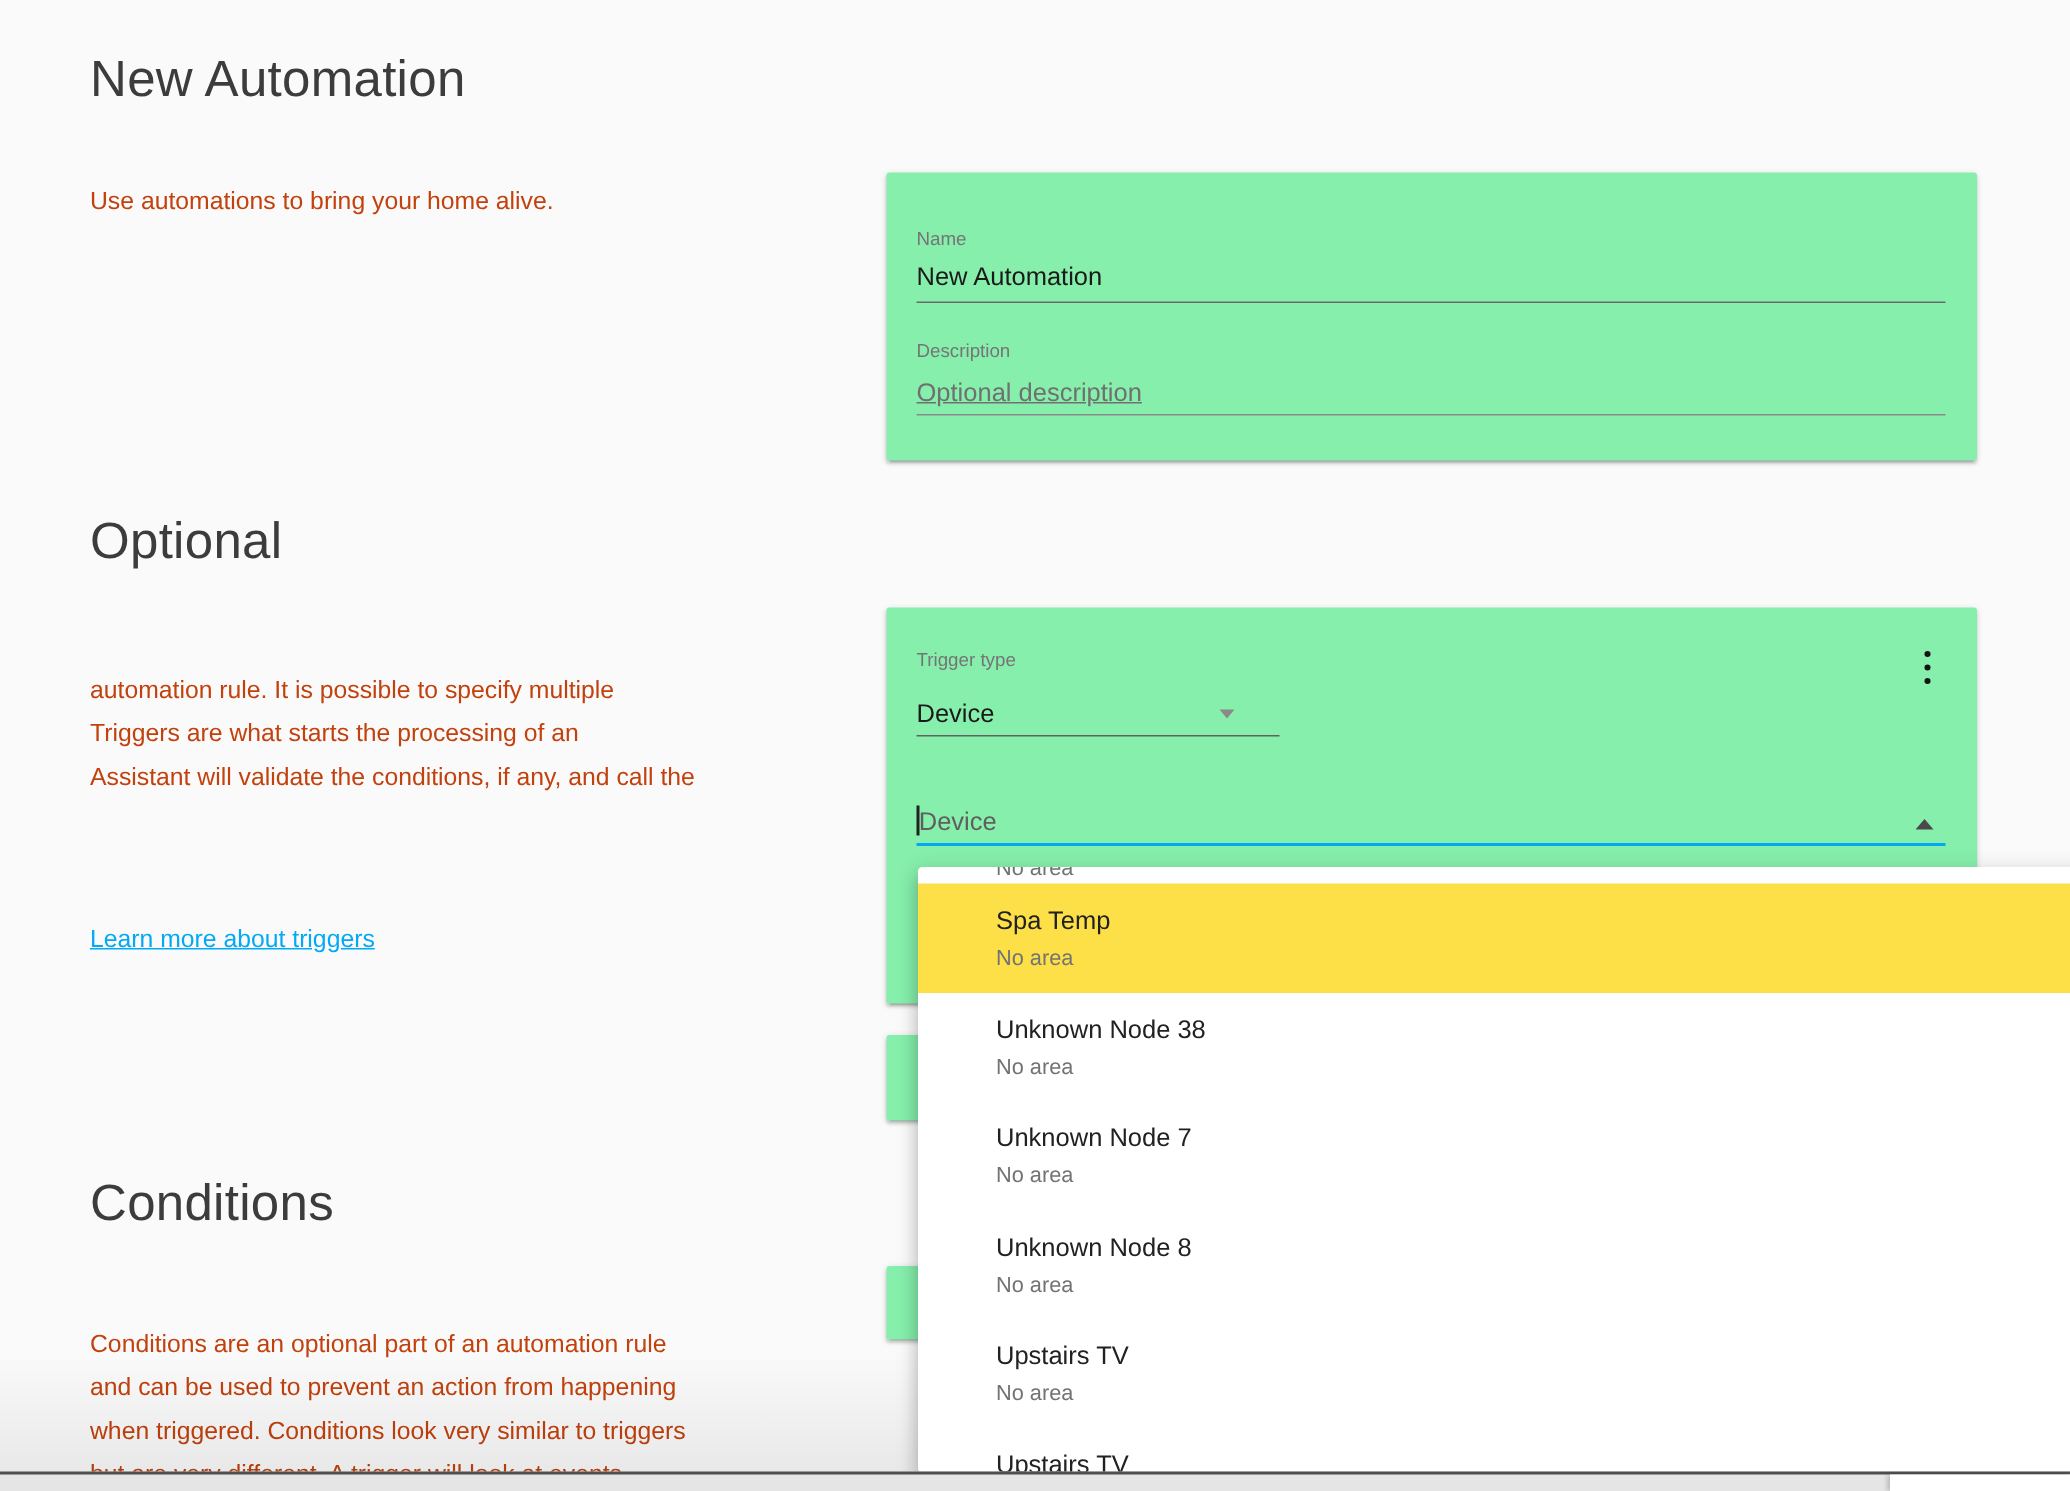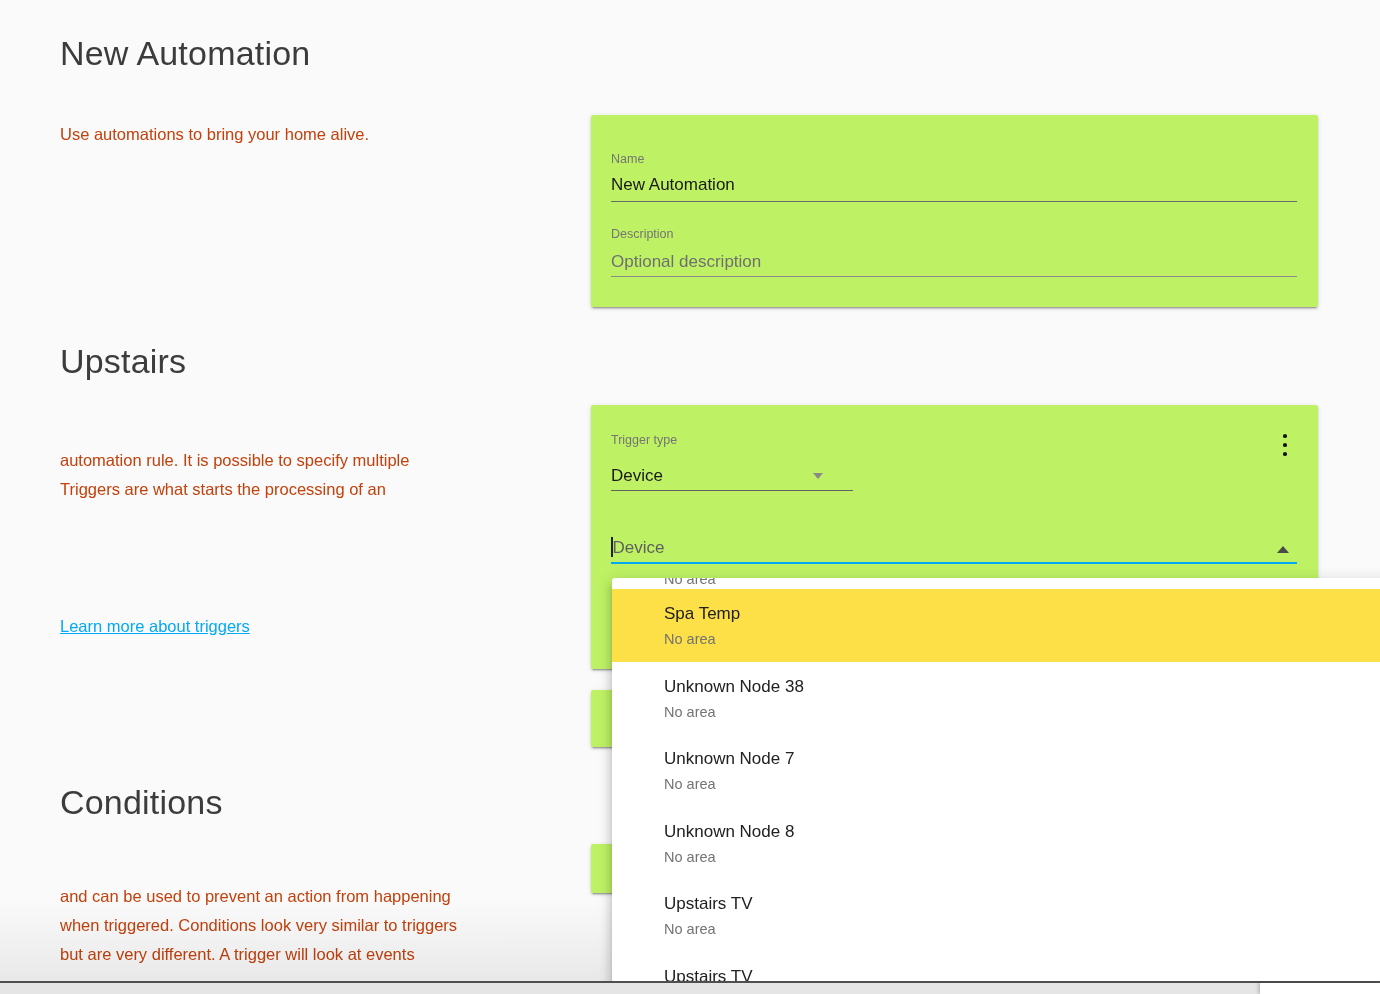--- a/index.html
+++ b/index.html
@@ -13,26 +13,26 @@
   .abs { position:absolute; }
 
   h1.page-title, h2.section-heading {
     font-size:34px; font-weight:400; color:#3c3c3c; letter-spacing:0.2px;
   }
   .intro, .para-line, .learn-link { font-size:16.5px; line-height:29px; color:#c2410c; }
   .para { width:500px; }
   .learn-link { color:#03a9f4; text-decoration:underline; cursor:pointer; display:inline-block; }
 
   .card {
-    position:absolute; left:591px; width:727px; background:#bef264; border-radius:2px;
+    position:absolute; left:591px; width:727px; background:#86efac; border-radius:2px;
     box-shadow:0 2px 2px 0 rgba(0,0,0,0.14), 0 1px 5px 0 rgba(0,0,0,0.12), 0 3px 1px -2px rgba(0,0,0,0.2);
   }
   .field-label { position:absolute; left:20px; font-size:12.5px; color:#757575; line-height:15px; }
   .field-value { position:absolute; left:20px; font-size:17px; line-height:22px; color:#1a1a1a; }
-  .placeholder { color:#707070; }
+  .placeholder { color:#707070;text-decoration:underline; }
   .hr { position:absolute; left:20px; right:21px; height:1px; background:#6b6b6b; }
 
   
   .kebab { position:absolute; right:26px; top:26px; width:14px; height:28px;
            display:flex; flex-direction:column; align-items:center; justify-content:center; cursor:pointer; }
   .kebab .dot { width:4.5px; height:4.5px; border-radius:50%; background:#141414; margin:2.6px 0; }
   .tri-down { position:absolute; width:0; height:0;
     border-left:5.5px solid transparent; border-right:5.5px solid transparent; border-top:6.5px solid #8a8a8a; }
   .tri-up { position:absolute; width:0; height:0;
     border-left:6.5px solid transparent; border-right:6.5px solid transparent; border-bottom:7.5px solid #4a4a4a; }
@@ -72,24 +72,25 @@
 <div class="card" style="top:115px; height:192px;">
   <div class="field-label" style="top:37px;">Name</div>
   <div class="field-value" style="top:59px; right:21px;">New Automation</div>
   <div class="hr" style="top:86px;"></div>
 
   <div class="field-label" style="top:112px;">Description</div>
   <div class="field-value placeholder" style="top:136px; right:21px;">Optional description</div>
   <div class="hr" style="top:161px; background:#8a8a8a;"></div>
 </div>
 
-<h2 class="section-heading abs" style="left:60px; top:342px;">Upstairs</h2>
+<h2 class="section-heading abs" style="left:60px; top:342px;">Optional</h2>
 <div class="para abs" style="left:60px; top:446px;">
   <div class="para-line">automation rule. It is possible to specify multiple</div>
   <div class="para-line">Triggers are what starts the processing of an</div>
+  <div class="para-line">Assistant will validate the conditions, if any, and call the</div>
 </div>
 <a class="learn-link abs" style="left:60px; top:612px;">Learn more about triggers</a>
 
 <div class="card" style="top:405px; height:264px; z-index:2;">
   <div class="kebab">
     <span class="dot"></span>
     <span class="dot"></span>
     <span class="dot"></span>
   </div>
 
@@ -103,20 +104,21 @@
   </div>
   <span class="tri-up" style="right:29px; top:141px;"></span>
   <div class="focus-underline"></div>
 </div>
 
 <div class="card" style="top:690px; height:57px; z-index:1;"></div>
 <div class="card" style="top:844px; height:49px; z-index:1;"></div>
 
 <h2 class="section-heading abs" style="left:60px; top:783px;">Conditions</h2>
 <div class="para abs" style="left:60px; top:882px;">
+  <div class="para-line">Conditions are an optional part of an automation rule</div>
   <div class="para-line">and can be used to prevent an action from happening</div>
   <div class="para-line">when triggered. Conditions look very similar to triggers</div>
   <div class="para-line">but are very different. A trigger will look at events</div>
 </div>
 
 <div class="dropdown">
   <div class="dd-clip-top">
     <div class="dd-secondary">No area</div>
   </div>
 

